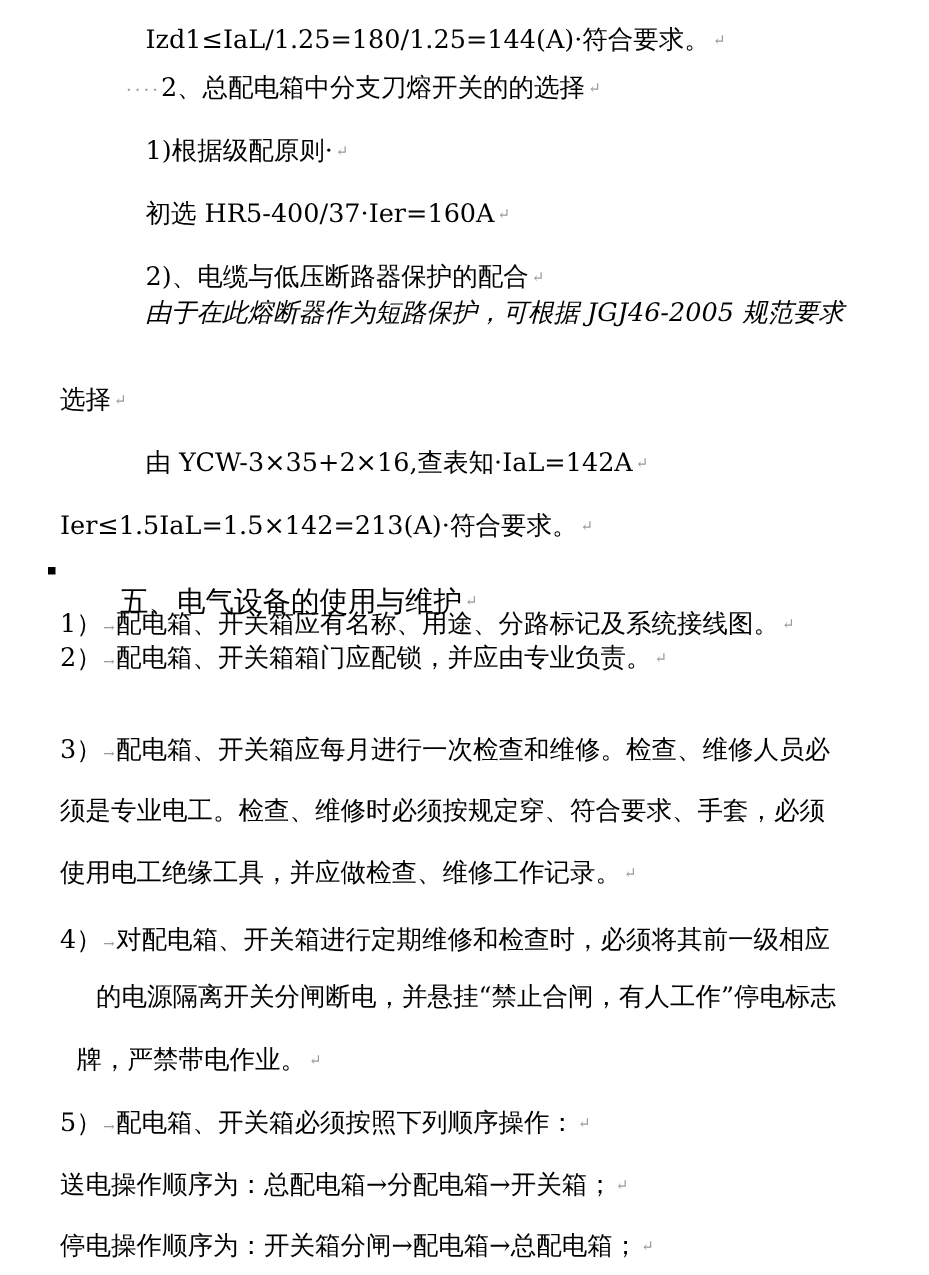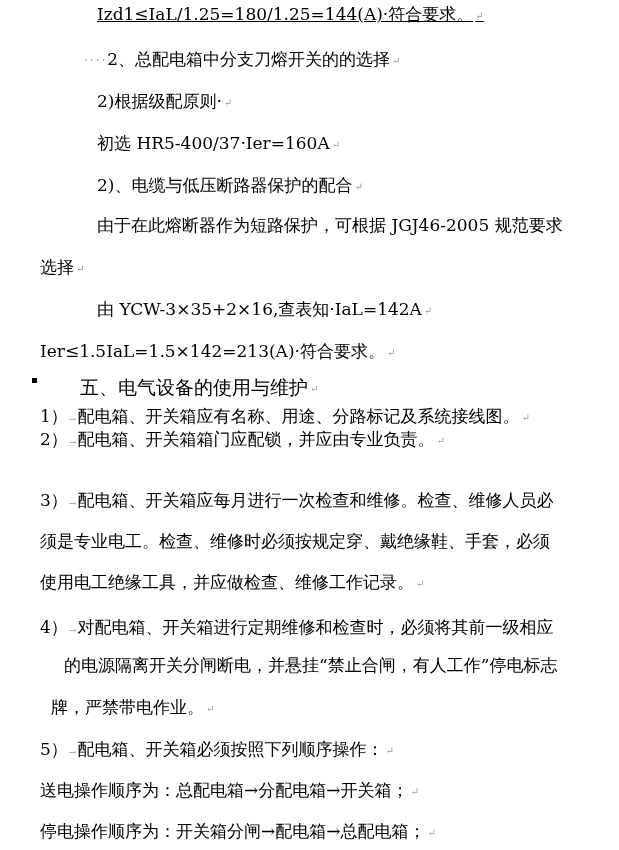--- a/index.html
+++ b/index.html
@@ -48,75 +48,75 @@
     }
     .heading {
       font-size: 19px;
     }
   </style>
 </head>
 <body>
 
 <div>
 
-  <div class="line" style="left:97px; top:3px;text-decoration:underline;">
+  <div class="line" style="left:97px; top:16px;">
     <span>Izd1≤IaL/1.25=180/1.25=144(A)·符合要求。</span><span class="mark">↵</span>
   </div>
 
   <div class="line" style="left:36px; top:48px;margin-left:48px;">
     <span class="dots">····</span><span>2、总配电箱中分支刀熔开关的的选择</span><span class="mark">↵</span>
   </div>
 
   <div class="line" style="left:97px; top:90px;">
-    <span>2)根据级配原则·</span><span class="mark">↵</span>
+    <span>1)根据级配原则·</span><span class="mark">↵</span>
   </div>
 
   <div class="line" style="left:97px; top:132px;">
     <span>初选 HR5-400/37·Ier=160A</span><span class="mark">↵</span>
   </div>
 
   <div class="line" style="left:97px; top:174px;">
     <span>2)、电缆与低压断路器保护的配合</span><span class="mark">↵</span>
   </div>
 
-  <div class="line" style="left:97px; top:214px;">
+  <div class="line" style="left:97px; top:198px;font-style:italic;">
     <span>由于在此熔断器作为短路保护，可根据 JGJ46-2005 规范要求</span>
   </div>
 
   <div class="line" style="left:40px; top:256px;">
     <span>选择</span><span class="mark">↵</span>
   </div>
 
   <div class="line" style="left:97px; top:298px;">
     <span>由 YCW-3×35+2×16,查表知·IaL=142A</span><span class="mark">↵</span>
   </div>
 
   <div class="line" style="left:40px; top:340px;">
     <span>Ier≤1.5IaL=1.5×142=213(A)·符合要求。</span><span class="mark">↵</span>
   </div>
 
   <div class="bullet"></div>
-  <div class="line heading" style="left:80px; top:376px;">
+  <div class="line heading" style="left:80px; top:390px;">
     <span>五、电气设备的使用与维护</span><span class="mark">↵</span>
   </div>
 
   <div class="line" style="left:40px; top:405px;">
     <span>1）</span><span class="tabmark">→</span><span>配电箱、开关箱应有名称、用途、分路标记及系统接线图。</span><span class="mark">↵</span>
   </div>
 
   <div class="line" style="left:40px; top:428px;">
     <span>2）</span><span class="tabmark">→</span><span>配电箱、开关箱箱门应配锁，并应由专业负责。</span><span class="mark">↵</span>
   </div>
 
   <div class="line" style="left:40px; top:489px;">
     <span>3）</span><span class="tabmark">→</span><span>配电箱、开关箱应每月进行一次检查和维修。检查、维修人员必</span>
   </div>
 
   <div class="line" style="left:40px; top:530px;">
-    <span>须是专业电工。检查、维修时必须按规定穿、戴绝缘鞋、手套，必须</span>
+    <span>须是专业电工。检查、维修时必须按规定穿、符合要求、手套，必须</span>
   </div>
 
   <div class="line" style="left:40px; top:571px;">
     <span>使用电工绝缘工具，并应做检查、维修工作记录。</span><span class="mark">↵</span>
   </div>
 
   <div class="line" style="left:40px; top:616px;">
     <span>4）</span><span class="tabmark">→</span><span>对配电箱、开关箱进行定期维修和检查时，必须将其前一级相应</span>
   </div>
 

